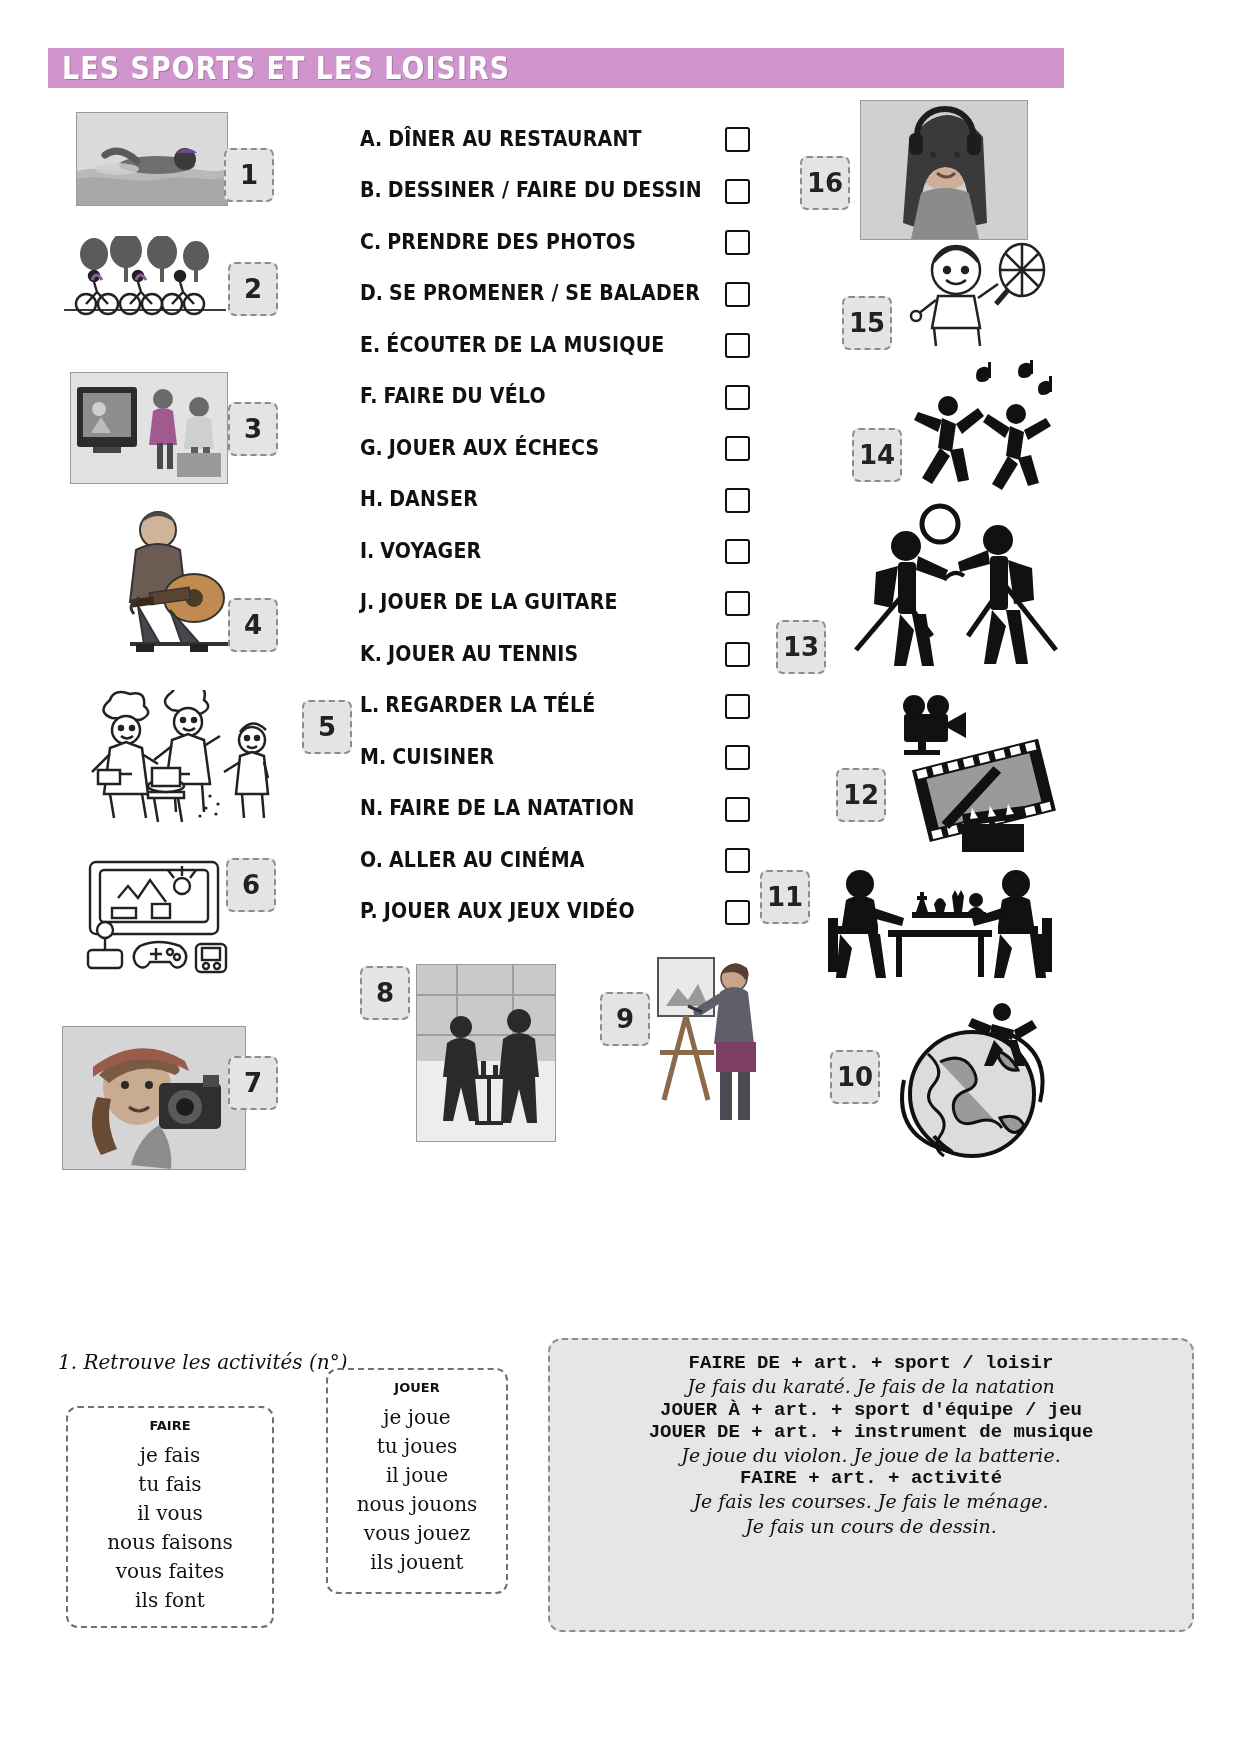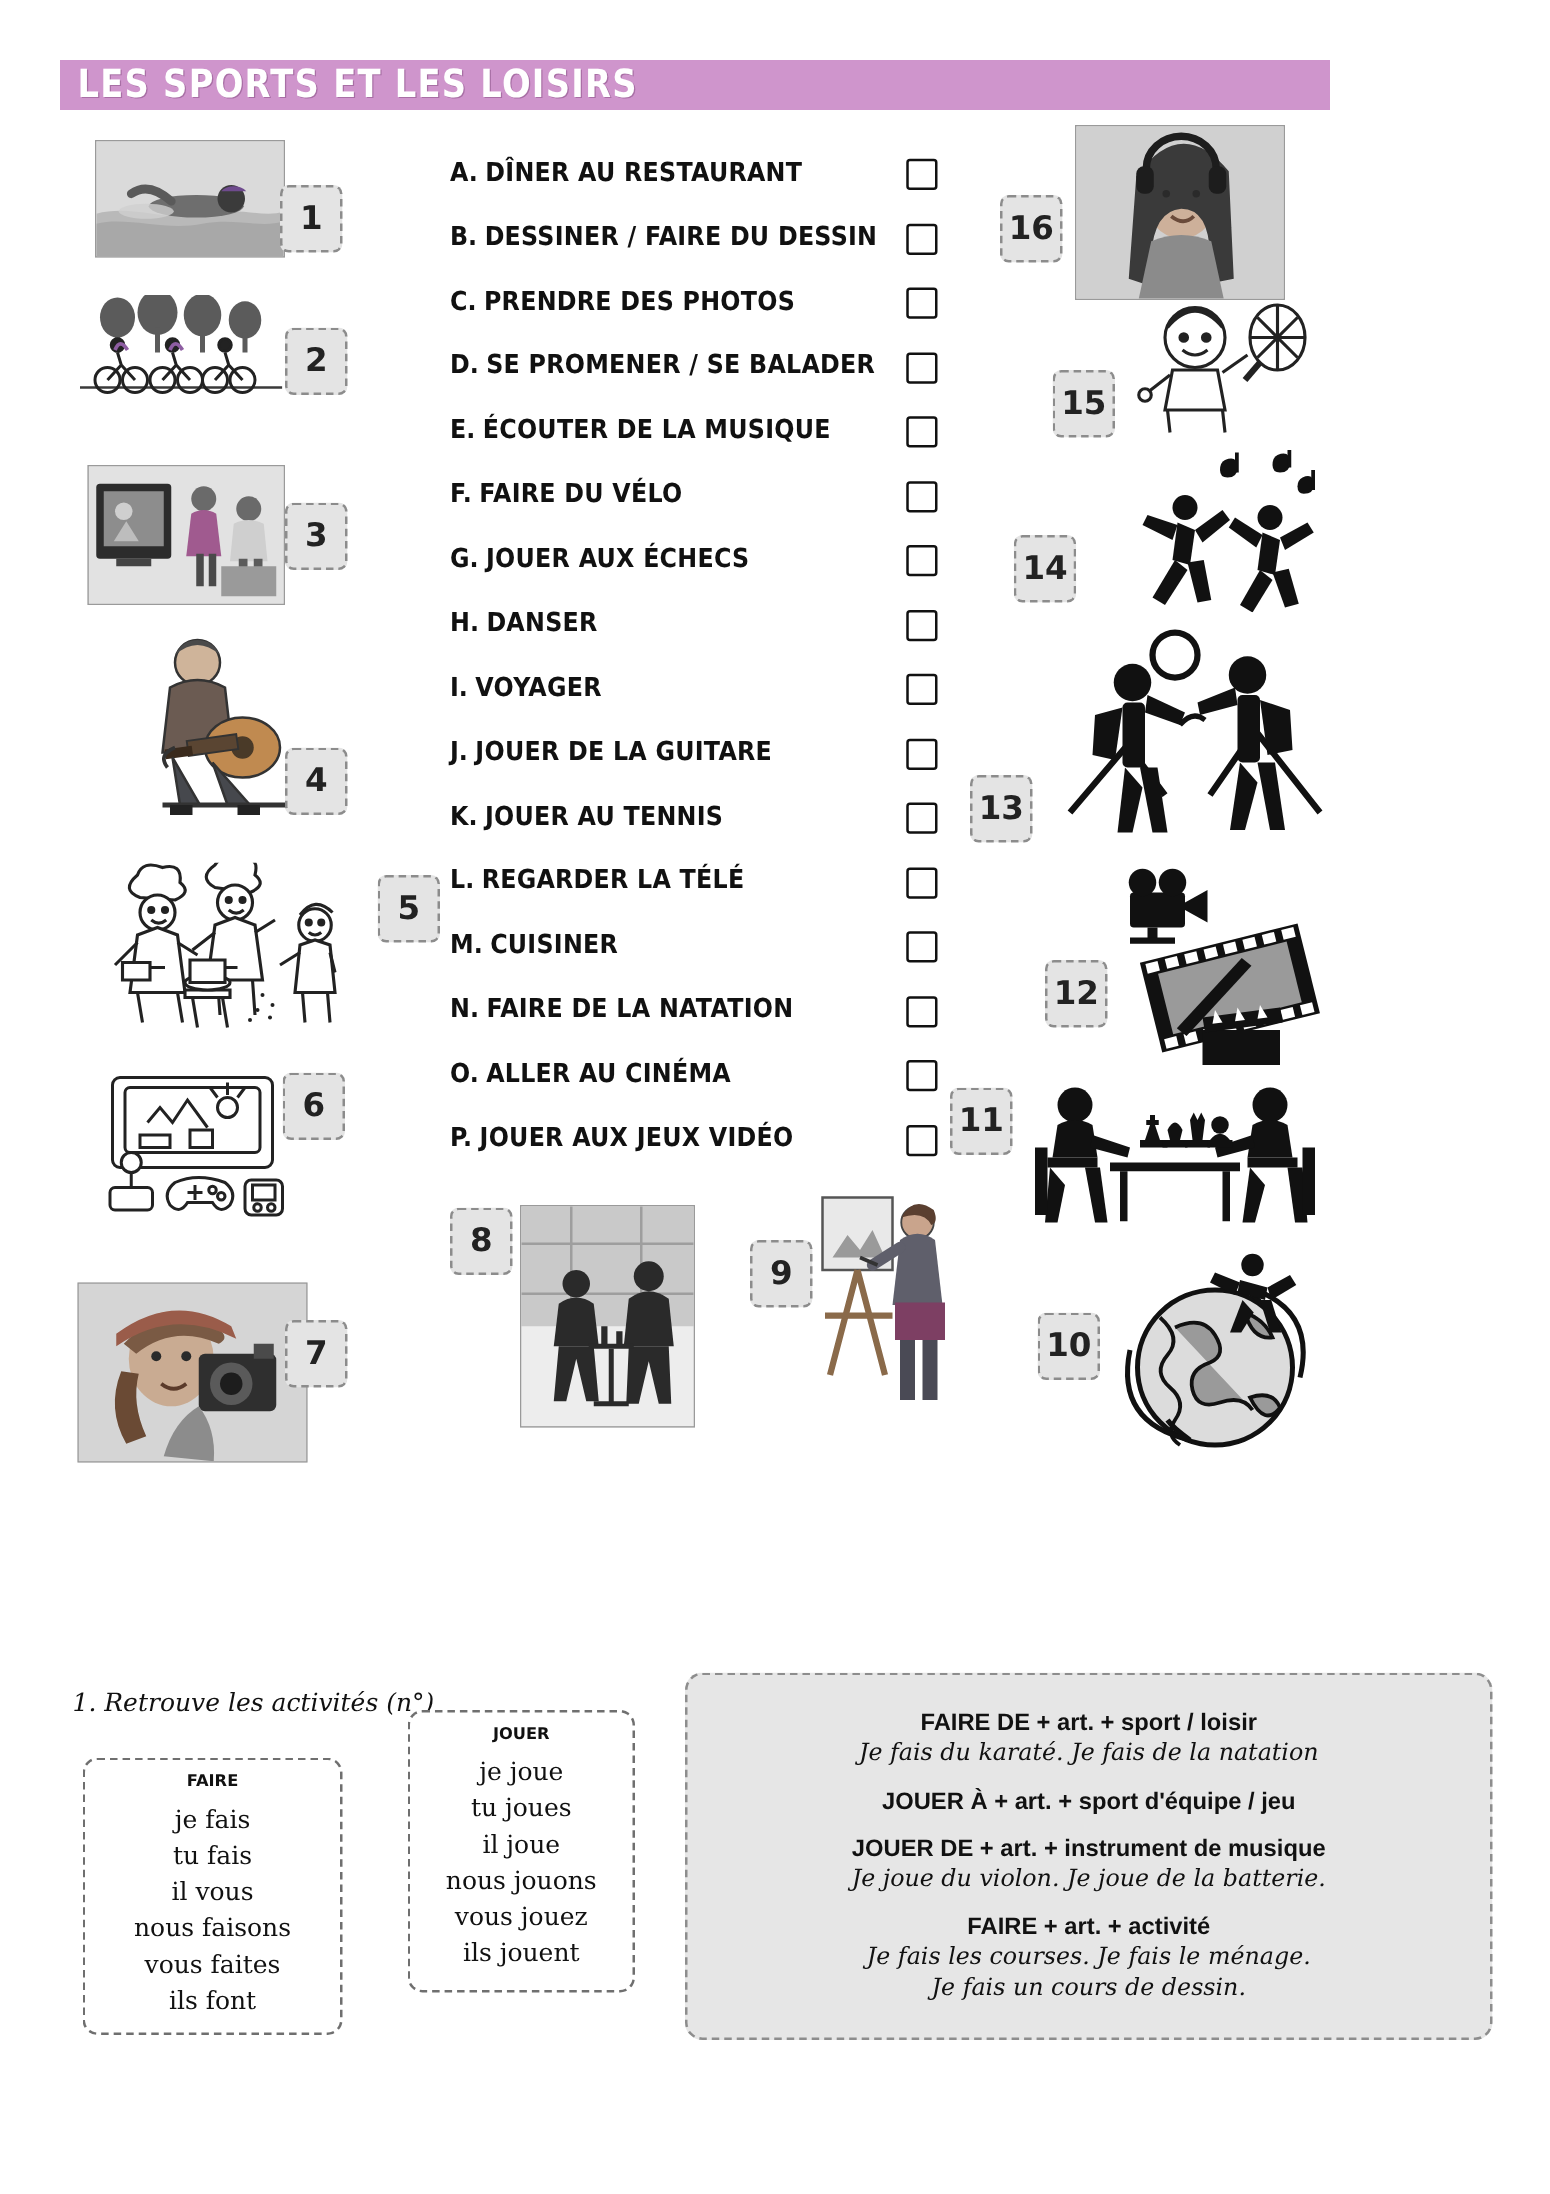--- a/index.html
+++ b/index.html
@@ -147,25 +147,25 @@
     width: 646px;
     height: 294px;
     border: 2px dashed #8d8d8d;
     border-radius: 14px;
     background: #e6e6e6;
     box-sizing: border-box;
     padding-top: 12px;
     text-align: center;
   }
   .rule-head {
-    font-family: Liberation Sans, sans-serif;
+    font-family: Liberation Mono, monospace;
     font-weight: bold;
     font-size: 19px;
     color: #111;
-    margin-top: 16px;
+    margin-top: 0;
   }
   .rule-ex {
     font-family: "DejaVu Serif", serif;
     font-style: italic;
     font-size: 19px;
     color: #111;
     line-height: 1.3;
   }
 </style>
 </head>
@@ -557,21 +557,21 @@
       <circle cx="16" cy="80" r="5" fill="#fff"></circle>
       <path d="M78 62 l20 -14"></path>
 
       <ellipse cx="122" cy="34" rx="22" ry="26" fill="#fff"></ellipse>
       <path d="M106 18 l32 32 M138 18 l-32 32 M122 8 v52 M100 34 h44"></path>
       <path d="M108 54 l-12 14" stroke-width="5"></path>
     </g>
   </svg>
 </div>
 
-<div class="badge" style="left:811px; top:428px;">14</div>
+<div class="badge" style="left:852px; top:428px;">14</div>
 <div class="pic" style="left:902px; top:360px; width:160px; height:130px;">
   <svg width="160" height="130" viewBox="0 0 160 130">
     <g fill="#111">
       <circle cx="46" cy="46" r="10"></circle>
       <path d="M40 58 l14 6 l-4 28 l-14 -4 z"></path>
       <path d="M40 60 l-24 -8 l-4 8 l24 12 z"></path>
       <path d="M54 64 l22 -16 l6 8 l-22 18 z"></path>
       <path d="M38 88 l-18 30 l10 6 l18 -28 z"></path>
       <path d="M48 90 l8 32 l11 -2 l-6 -32 z"></path>
       <circle cx="114" cy="54" r="10"></circle>

